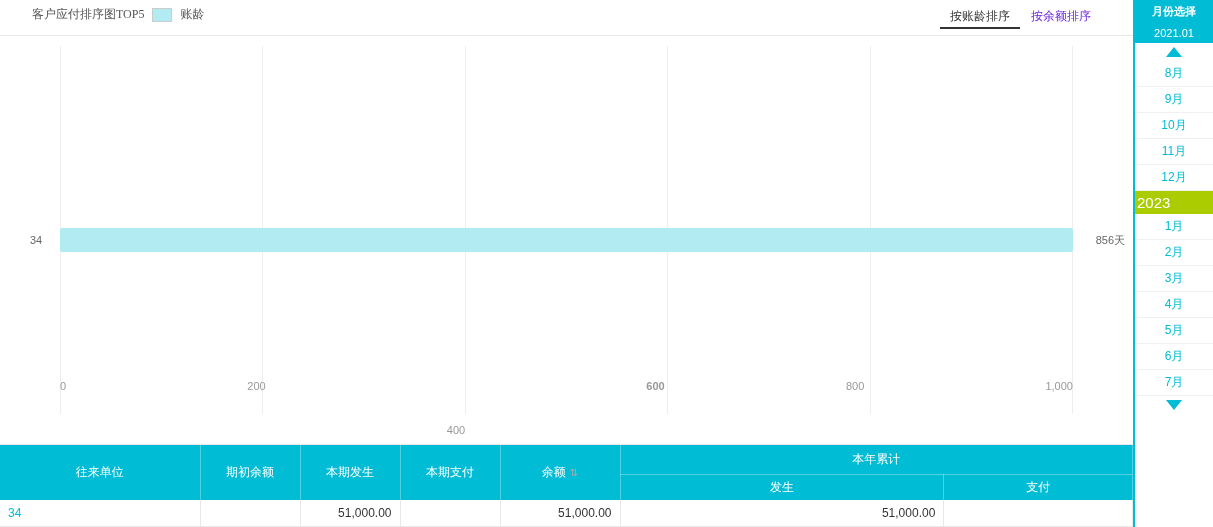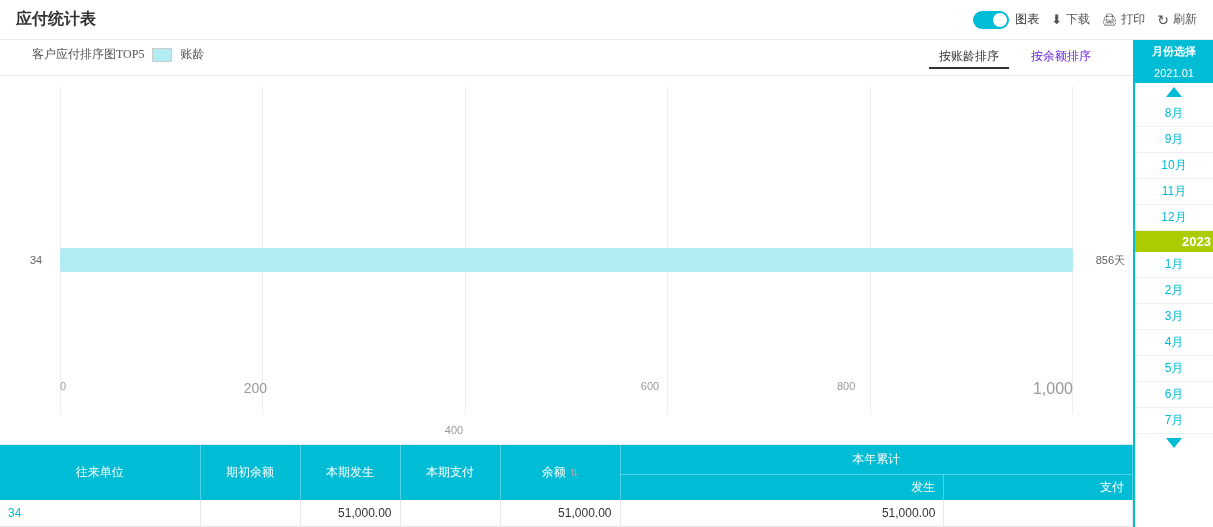--- a/index.html
+++ b/index.html
@@ -21,80 +21,59 @@
 
     
     .chart-section { flex: 1; display: flex; flex-direction: column; overflow: hidden; }
 
     
     .chart-top { display: flex; align-items: flex-start; justify-content: space-between; padding: 6px 32px; border-bottom: 1px solid #e8e8e8; font-family: Liberation Serif, serif; }
     .chart-legend { display: flex; align-items: center; gap: 8px; }
     .legend-label { font-size: 12px; color: #555; }
     .legend-box { width: 20px; height: 14px; background: #b2ebf2; border: 1px solid #ccc; }
     .legend-text { font-size: 12px; color: #555; }
-    .sort-btns { display: flex; gap: 12px; }
+    .sort-btns { display: flex; gap: 1px; }
     .sort-btn { padding: 2px 10px; font-size: 12px; color: #6d28d9; cursor: pointer; border-bottom: 2px solid transparent; }
     .sort-btn.active { color: #333; border-bottom: 2px solid #333; }
 
     
     .chart-area { flex: 1; padding: 10px 20px 0 40px; position: relative; min-height: 0; }
 
     
     .table-section { border-top: 1px solid #e8e8e8; }
     table { width: 100%; border-collapse: collapse; }
     .table-header-row th { background: #00bcd4; color: #fff; text-align: center; padding: 6px 8px; font-size: 12px; font-weight: normal; border-right: 1px solid rgba(255,255,255,0.3); }
-    .table-sub-header th { background: #00bcd4; color: #fff; text-align: right; padding: 4px 8px; font-size: 12px; font-weight: normal; border-right: 1px solid rgba(255,255,255,0.3); border-top: 1px solid rgba(255,255,255,0.3); }
+    .table-sub-header th { background: #00bcd4; color: #fff; text-align: center; padding: 4px 8px; font-size: 12px; font-weight: normal; border-right: 1px solid rgba(255,255,255,0.3); border-top: 1px solid rgba(255,255,255,0.3); }
     .table-data-row td { padding: 6px 8px; border-bottom: 1px solid #e8e8e8; border-right: 1px solid #e8e8e8; font-size: 12px; text-align: right; color: #333; }
     .table-data-row td.text-left { text-align: left; }
     .table-data-row td a { color: #00bcd4; text-decoration: none; }
 
     
     .right-sidebar { width: 80px; border-left: 2px solid #00bcd4; background: #fff; display: flex; flex-direction: column; overflow-y: auto; }
     .sidebar-header { background: #00bcd4; color: #fff; text-align: center; padding: 4px 2px; font-size: 11px; font-weight: bold; }
     .sidebar-year-label { background: #00bcd4; color: #fff; text-align: center; padding: 4px 2px; font-size: 11px; }
     .sidebar-nav-btn { display: flex; align-items: center; justify-content: center; padding: 4px; cursor: pointer; background: #fff; }
     .up-arrow { width: 0; height: 0; border-left: 8px solid transparent; border-right: 8px solid transparent; border-bottom: 10px solid #00bcd4; }
     .down-arrow { width: 0; height: 0; border-left: 8px solid transparent; border-right: 8px solid transparent; border-top: 10px solid #00bcd4; }
     .sidebar-month { text-align: center; padding: 4px 2px; font-size: 12px; color: #00bcd4; cursor: pointer; border-bottom: 1px solid #f0f0f0; }
-    .sidebar-year-tag { background: #aacc00; color: #fff; text-align: right; padding: 3px 2px; font-size: 13px; font-weight: bold; }
+    .sidebar-year-tag { background: #aacc00; color: #fff; text-align: left; padding: 3px 2px; font-size: 15px; font-weight: normal; }
 
     
     .icon-download::before { content: '⬇'; font-size: 13px; }
     .icon-print::before { content: '🖨'; font-size: 12px; }
     .icon-refresh::before { content: '↻'; font-size: 14px; }
 
     .sort-area { display: flex; align-items: center; gap: 4px; }
     .col-sort-icon { color: #aaa; font-size: 10px; }
   </style>
 </head>
 <body>
 
 <div class="main-container">
 
-  <div class="header">
-    <span class="header-title">应付统计表</span>
-    <div class="header-actions">
-      <div class="toggle-wrap">
-        <div class="toggle"></div>
-        <span>图表</span>
-      </div>
-      <div class="action-btn">
-        <span class="icon-download"></span>
-        <span>下载</span>
-      </div>
-      <div class="action-btn">
-        <span class="icon-print"></span>
-        <span>打印</span>
-      </div>
-      <div class="action-btn">
-        <span class="icon-refresh"></span>
-        <span>刷新</span>
-      </div>
-    </div>
-  </div>
 
   <div class="content-area">
 
     <div class="chart-section">
 
       <div class="chart-top">
         <div class="chart-legend">
           <span class="legend-label">客户应付排序图TOP5</span>
           <div class="legend-box"></div>
           <span class="legend-text">账龄</span>
@@ -117,25 +96,25 @@
         </div>
 
         <div style="position:absolute; top:50%; transform:translateY(-50%); left:60px; right:60px; display:flex; align-items:center; height:28px;">
           <span style="position:absolute; left:-30px; font-size:11px; color:#666;">34</span>
           <div style="flex:1; height:24px; background:#b2ebf2; border-radius:2px;"></div>
           <span style="position:absolute; right:-52px; font-size:11px; color:#666;margin-left:20px;">856天</span>
         </div>
 
         <div style="position:absolute; bottom:8px; left:60px; right:60px; display:flex; justify-content:space-between;">
           <span style="font-size:11px;color:#999;">0</span>
-          <span style="font-size:14px;color:#999;">200</span>
+          <span style="font-size:11px;color:#999;">200</span>
           <span style="font-size:11px;color:#999;margin-top:44px;">400</span>
-          <span style="font-size:11px;color:#999;">600</span>
+          <span style="font-size:11px;color:#999;font-weight:bold;">600</span>
           <span style="font-size:11px;color:#999;">800</span>
-          <span style="font-size:16px;color:#999;">1,000</span>
+          <span style="font-size:11px;color:#999;">1,000</span>
         </div>
       </div>
 
       <div class="table-section">
         <table>
           <thead>
             <tr class="table-header-row">
               <th rowspan="2" style="width:200px;">往来单位</th>
               <th rowspan="2" style="width:100px;">期初余额</th>
               <th rowspan="2" style="width:100px;">本期发生</th>

